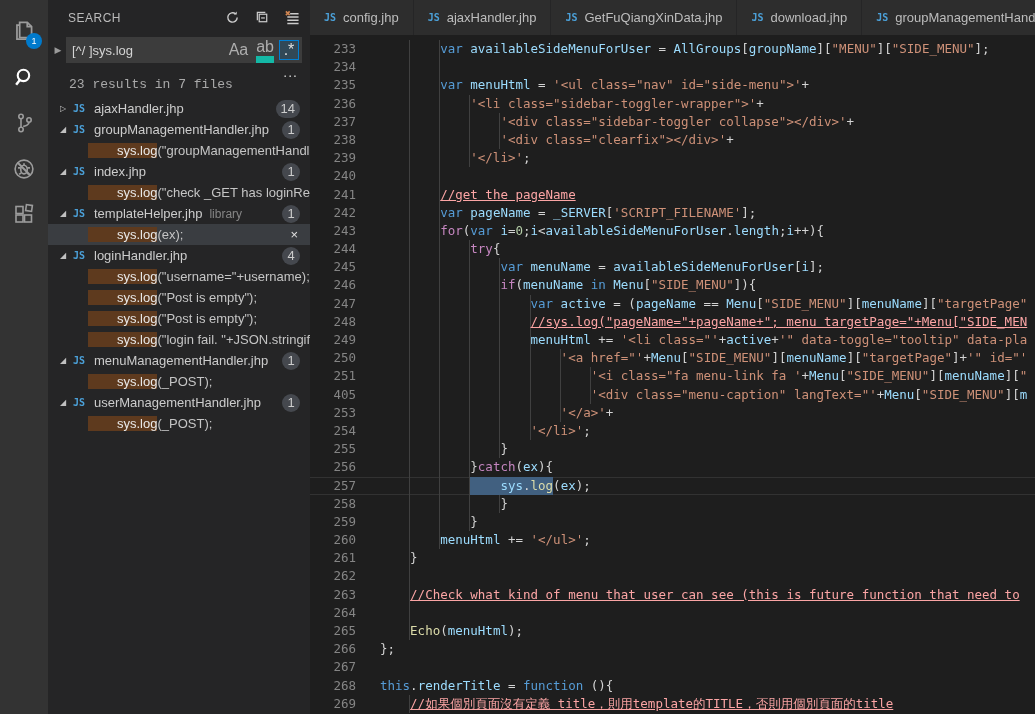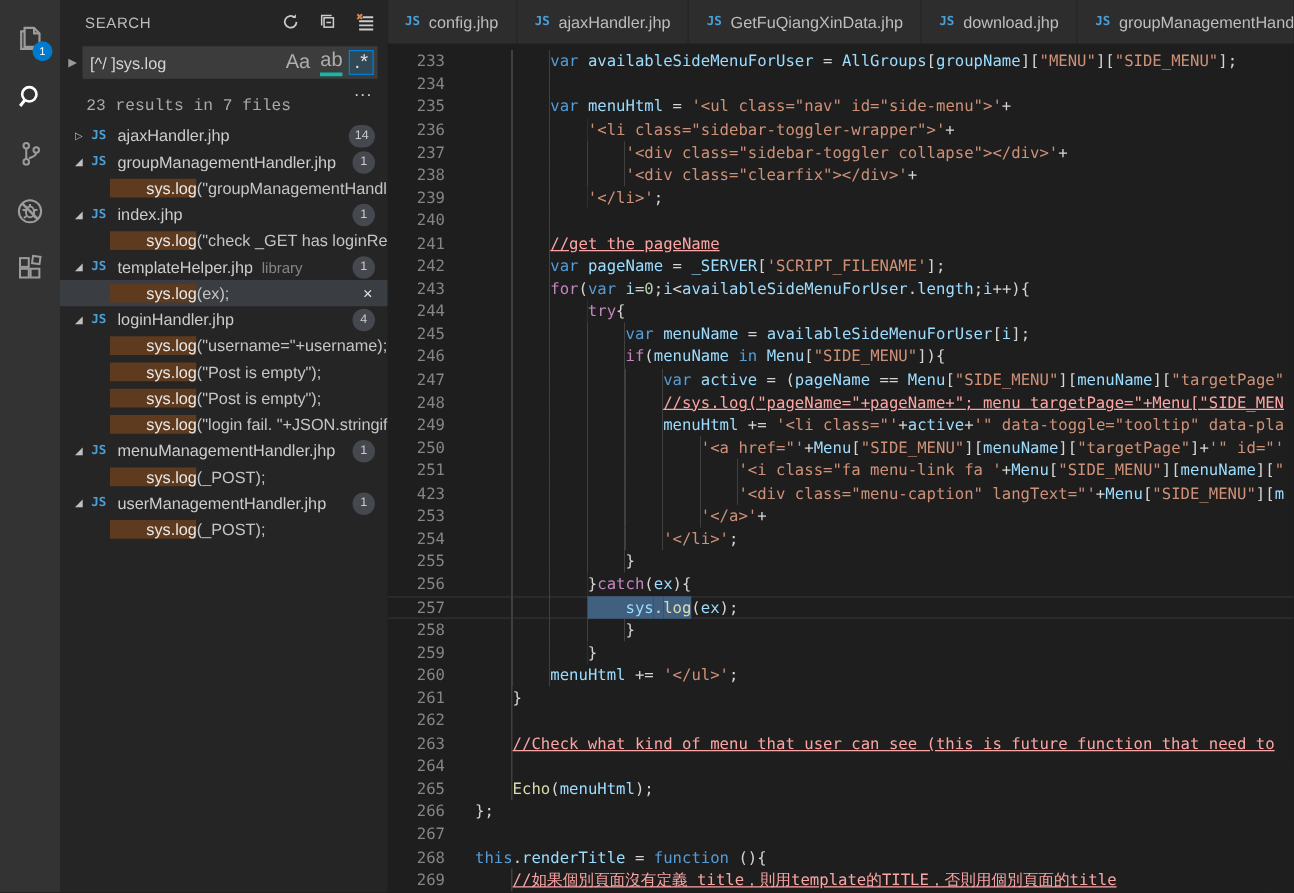--- a/index.html
+++ b/index.html
@@ -23,34 +23,34 @@
   .sb-actions .icon-btn { width:20px; height:20px; display:flex; align-items:center; justify-content:center; cursor:pointer; }
 
   .searchrow { display:flex; align-items:center; padding:2px 8px 2px 2px; }
   .expander { width:16px; color:#9a9a9a; font-size:9px; text-align:center; cursor:pointer; flex:none; }
   .searchbox { position:relative; flex:1; }
   .searchbox input { width:100%; height:26px; background:#3c3c3c; border:none; outline:none; color:#d4d4d4;
                      font-size:13px; padding:0 74px 0 6px; font-family:"Liberation Sans","DejaVu Sans",sans-serif; }
   .opts { position:absolute; right:3px; top:3px; display:flex; gap:2px; }
   .opt { height:20px; min-width:20px; display:flex; align-items:center; justify-content:center; color:#aeaeae;
          font-size:16px; cursor:pointer; border:1px solid transparent; padding:0 2px; }
-  .opt.word span { border-bottom:3px solid #14b8a6; }
+  .opt.word span { border-bottom:7px solid #14b8a6; }
   .opt.on { border:1px solid #007fd4; background:rgba(0,127,212,.18); color:#e0e0e0; }
 
   .more-dots { position:absolute; right:12px; top:68px; color:#d4d4d4; font-size:14px; letter-spacing:1px; cursor:pointer; line-height:8px; }
   .summary { font-size:13px; color:#a9a9a9; padding:12px 0 6px 21px;font-family:Liberation Mono, monospace; }
 
   .results { font-size:13px; }
   .rrow { height:21px; display:flex; align-items:center; cursor:pointer; position:relative; }
   .rrow.file { padding-left:12px; }
   .twisty { width:13px; flex:none; color:#c0c0c0; font-size:8px; line-height:21px; }
   .jsicon { color:#4ba0d8; font-weight:bold; font-size:10px; width:21px; flex:none; font-family:"DejaVu Sans Mono",monospace; }
   .fname { color:#cccccc; white-space:nowrap; overflow:hidden; }
   .fdeco { color:#868686; font-size:12px; margin-left:7px; }
-  .cbadge { margin-left:auto; margin-right:10px; background:#45484e; color:#cccccc; font-size:10px;
+  .cbadge { margin-left:auto; margin-right:10px; background:#45484e; color:#cccccc; font-size:13px;
             min-width:18px; height:18px; border-radius:10px; display:flex; align-items:center; justify-content:center; padding:0 5px; flex:none; }
   .rrow.match { padding-left:40px; color:#c5c5c5; }
   .rrow.match .hl { background:#5e3a1e; padding-left:29px; color:#e8e8e8; white-space:pre; }
   .rrow.match .rest { white-space:nowrap; overflow:hidden; text-overflow:clip; }
   .rrow.selected { background:#3a3d41; }
   .rclose { margin-left:auto; margin-right:12px; color:#e0e0e0; font-size:13px; cursor:pointer; flex:none; }
 
   
   .editor { flex:1; min-width:0; display:flex; flex-direction:column; background:#1e1e1e; }
   .tabbar { height:35px; background:#252526; display:flex; flex:none; overflow:hidden; }
@@ -304,21 +304,21 @@
         <div class="cl"><span class="ln">242</span><span class="indg" style="width: 8ch;"></span><span class="c-kw">var </span><span class="c-var">pageName</span><span class="c-pun"> = </span><span class="c-var">_SERVER</span><span class="c-pun">[</span><span class="c-str">'SCRIPT_FILENAME'</span><span class="c-pun">];</span></div>
         <div class="cl"><span class="ln">243</span><span class="indg" style="width: 8ch;"></span><span class="c-ctl">for</span><span class="c-pun">(</span><span class="c-kw">var </span><span class="c-var">i</span><span class="c-pun">=</span><span class="c-num">0</span><span class="c-pun">;</span><span class="c-var">i</span><span class="c-pun">&lt;</span><span class="c-var">availableSideMenuForUser</span><span class="c-pun">.</span><span class="c-var">length</span><span class="c-pun">;</span><span class="c-var">i</span><span class="c-pun">++){</span></div>
         <div class="cl"><span class="ln">244</span><span class="indg" style="width: 12ch;"></span><span class="c-ctl">try</span><span class="c-pun">{</span></div>
         <div class="cl"><span class="ln">245</span><span class="indg" style="width: 16ch;"></span><span class="c-kw">var </span><span class="c-var">menuName</span><span class="c-pun"> = </span><span class="c-var">availableSideMenuForUser</span><span class="c-pun">[</span><span class="c-var">i</span><span class="c-pun">];</span></div>
         <div class="cl"><span class="ln">246</span><span class="indg" style="width: 16ch;"></span><span class="c-ctl">if</span><span class="c-pun">(</span><span class="c-var">menuName</span><span class="c-kw"> in </span><span class="c-var">Menu</span><span class="c-pun">[</span><span class="c-str">"SIDE_MENU"</span><span class="c-pun">]){</span></div>
         <div class="cl"><span class="ln">247</span><span class="indg" style="width: 20ch;"></span><span class="c-kw">var </span><span class="c-var">active</span><span class="c-pun"> = (</span><span class="c-var">pageName</span><span class="c-pun"> == </span><span class="c-var">Menu</span><span class="c-pun">[</span><span class="c-str">"SIDE_MENU"</span><span class="c-pun">][</span><span class="c-var">menuName</span><span class="c-pun">][</span><span class="c-str">"targetPage"</span></div>
         <div class="cl"><span class="ln">248</span><span class="indg" style="width: 20ch;"></span><span class="c-com">//sys.log("pageName="+pageName+"; menu targetPage="+Menu["SIDE_MEN</span></div>
         <div class="cl"><span class="ln">249</span><span class="indg" style="width: 20ch;"></span><span class="c-var">menuHtml</span><span class="c-pun"> += </span><span class="c-str">'&lt;li class="'</span><span class="c-pun">+</span><span class="c-var">active</span><span class="c-pun">+</span><span class="c-str">'" data-toggle="tooltip" data-pla</span></div>
         <div class="cl"><span class="ln">250</span><span class="indg" style="width: 24ch;"></span><span class="c-str">'&lt;a href="'</span><span class="c-pun">+</span><span class="c-var">Menu</span><span class="c-pun">[</span><span class="c-str">"SIDE_MENU"</span><span class="c-pun">][</span><span class="c-var">menuName</span><span class="c-pun">][</span><span class="c-str">"targetPage"</span><span class="c-pun">]+</span><span class="c-str">'" id="'</span></div>
         <div class="cl"><span class="ln">251</span><span class="indg" style="width: 28ch;"></span><span class="c-str">'&lt;i class="fa menu-link fa '</span><span class="c-pun">+</span><span class="c-var">Menu</span><span class="c-pun">[</span><span class="c-str">"SIDE_MENU"</span><span class="c-pun">][</span><span class="c-var">menuName</span><span class="c-pun">][</span><span class="c-str">"</span></div>
-        <div class="cl"><span class="ln">423</span><span class="indg" style="width: 28ch;"></span><span class="c-str">'&lt;div class="menu-caption" langText="'</span><span class="c-pun">+</span><span class="c-var">Menu</span><span class="c-pun">[</span><span class="c-str">"SIDE_MENU"</span><span class="c-pun">][</span><span class="c-var">m</span></div>
+        <div class="cl"><span class="ln">405</span><span class="indg" style="width: 28ch;"></span><span class="c-str">'&lt;div class="menu-caption" langText="'</span><span class="c-pun">+</span><span class="c-var">Menu</span><span class="c-pun">[</span><span class="c-str">"SIDE_MENU"</span><span class="c-pun">][</span><span class="c-var">m</span></div>
         <div class="cl"><span class="ln">253</span><span class="indg" style="width: 24ch;"></span><span class="c-str">'&lt;/a&gt;'</span><span class="c-pun">+</span></div>
         <div class="cl"><span class="ln">254</span><span class="indg" style="width: 20ch;"></span><span class="c-str">'&lt;/li&gt;'</span><span class="c-pun">;</span></div>
         <div class="cl"><span class="ln">255</span><span class="indg" style="width: 16ch;"></span><span class="c-pun">}</span></div>
         <div class="cl"><span class="ln">256</span><span class="indg" style="width: 12ch;"></span><span class="c-pun">}</span><span class="c-ctl">catch</span><span class="c-pun">(</span><span class="c-var">ex</span><span class="c-pun">){</span></div>
         <div class="cl cur"><span class="ln">257</span><span class="indg" style="width: 12ch;"></span><span class="c-var c-sel">	sys</span><span class="c-pun c-sel">.</span><span class="c-fn c-sel">log</span><span class="c-pun">(</span><span class="c-var">ex</span><span class="c-pun">);</span></div>
         <div class="cl"><span class="ln">258</span><span class="indg" style="width: 16ch;"></span><span class="c-pun">}</span></div>
         <div class="cl"><span class="ln">259</span><span class="indg" style="width: 12ch;"></span><span class="c-pun">}</span></div>
         <div class="cl"><span class="ln">260</span><span class="indg" style="width: 8ch;"></span><span class="c-var">menuHtml</span><span class="c-pun"> += </span><span class="c-str">'&lt;/ul&gt;'</span><span class="c-pun">;</span></div>
         <div class="cl"><span class="ln">261</span><span class="indg" style="width: 4ch;"></span><span class="c-pun">}</span></div>
         <div class="cl"><span class="ln">262</span><span class="indg" style="width: 4ch;"></span></div>

